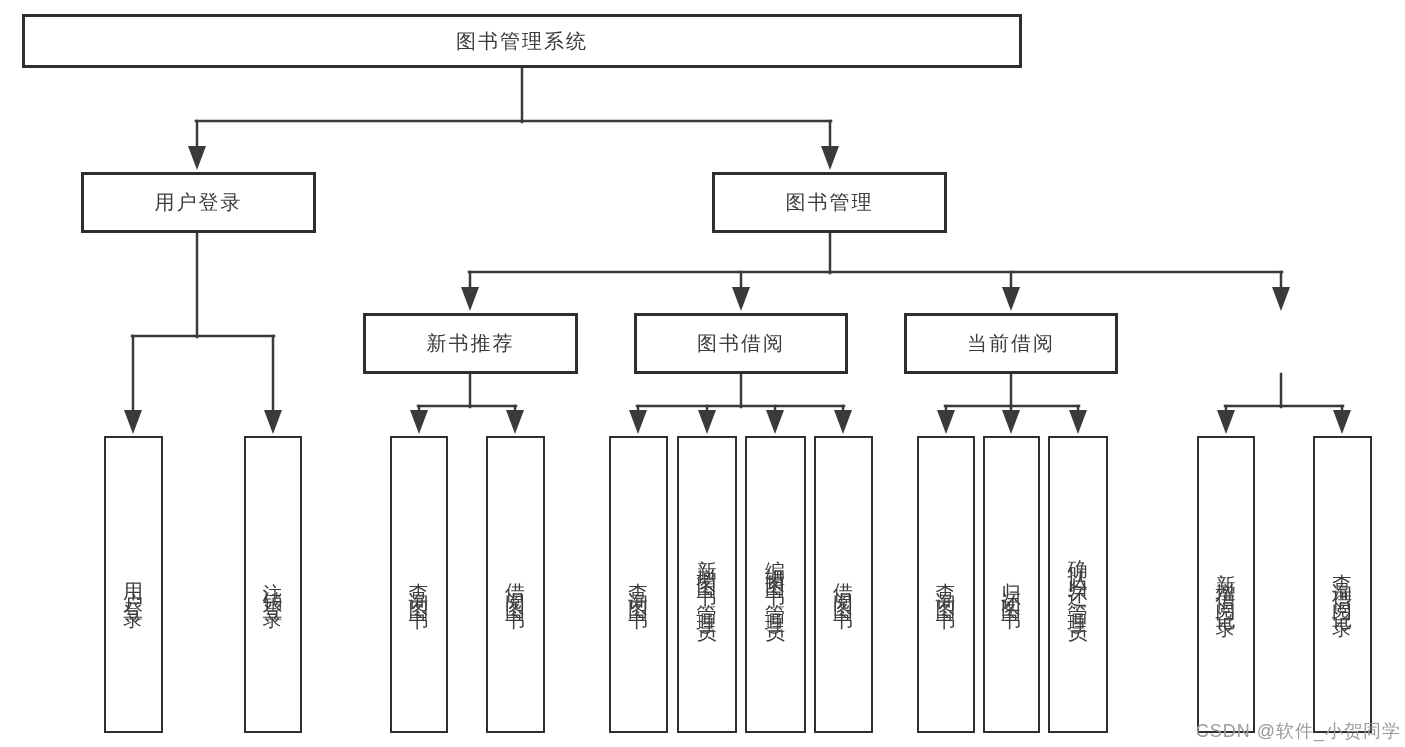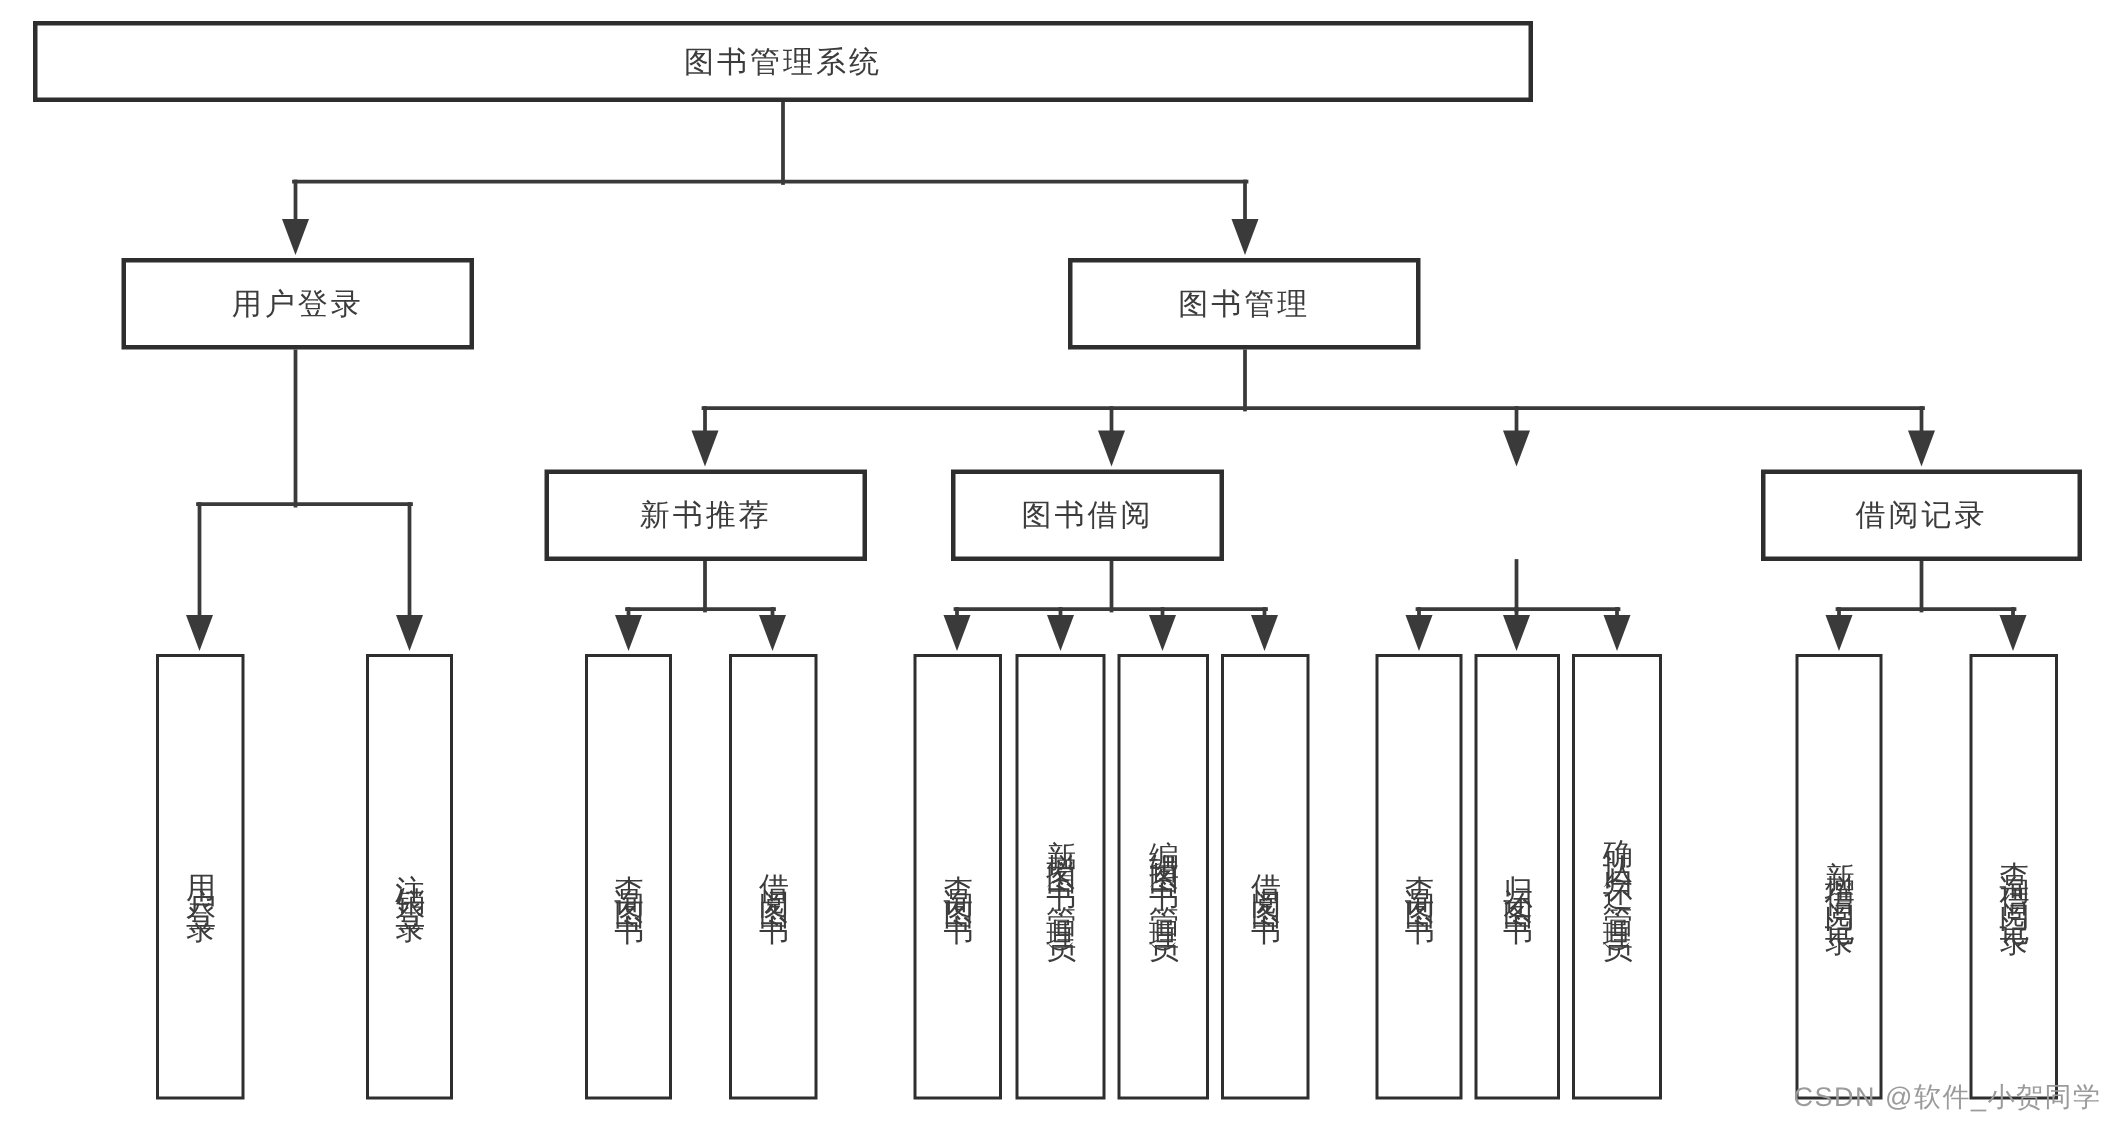--- a/index.html
+++ b/index.html
@@ -154,25 +154,25 @@
   <div class="box h-box" style="left:81px; top:172px; width:235px; height:61px;">
     <span>用户登录</span>
   </div>
   <div class="box h-box" style="left:712px; top:172px; width:235px; height:61px;">
     <span>图书管理</span>
   </div>
 
   <div class="box h-box" style="left:363px; top:313px; width:215px; height:61px;text-align:center;">
     <span>新书推荐</span>
   </div>
-  <div class="box h-box" style="left:634px; top:313px; width:182px; height:61px;">
+  <div class="box h-box" style="left:634px; top:313px; width:214px; height:61px;">
     <span>图书借阅</span>
   </div>
-  <div class="box h-box" style="left:1174px; top:313px; width:214px; height:61px;">
-    <span>借阅记录</span>
+  <div class="box h-box" style="left:904px; top:313px; width:214px; height:61px;">
+    <span>当前借阅</span>
   </div>
 
   <div class="box v-box" style="left:104px; top:436px; width:59px; height:297px;">
     <span>用户登录</span>
   </div>
   <div class="box v-box" style="left:244px; top:436px; width:58px; height:297px;">
     <span>注销登录</span>
   </div>
 
   <div class="box v-box" style="left:390px; top:436px; width:58px; height:297px;">

